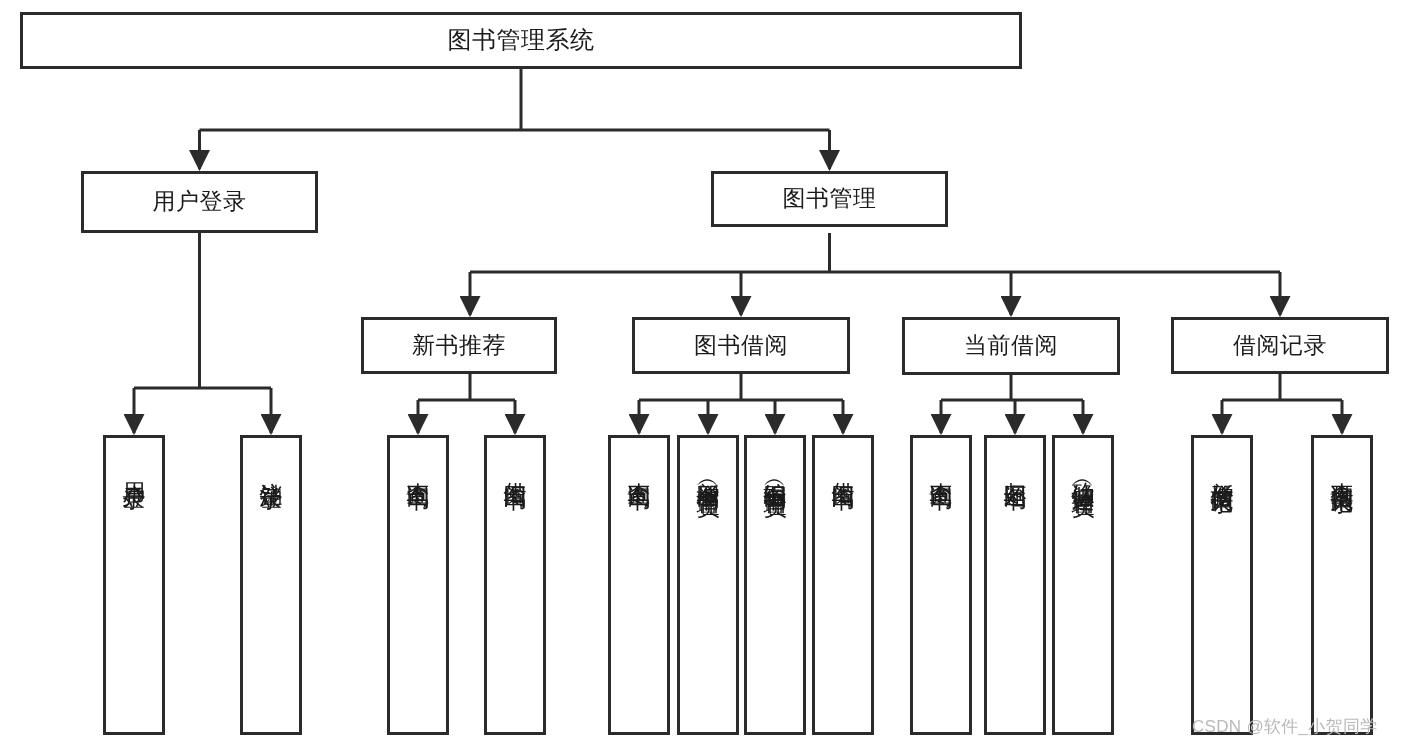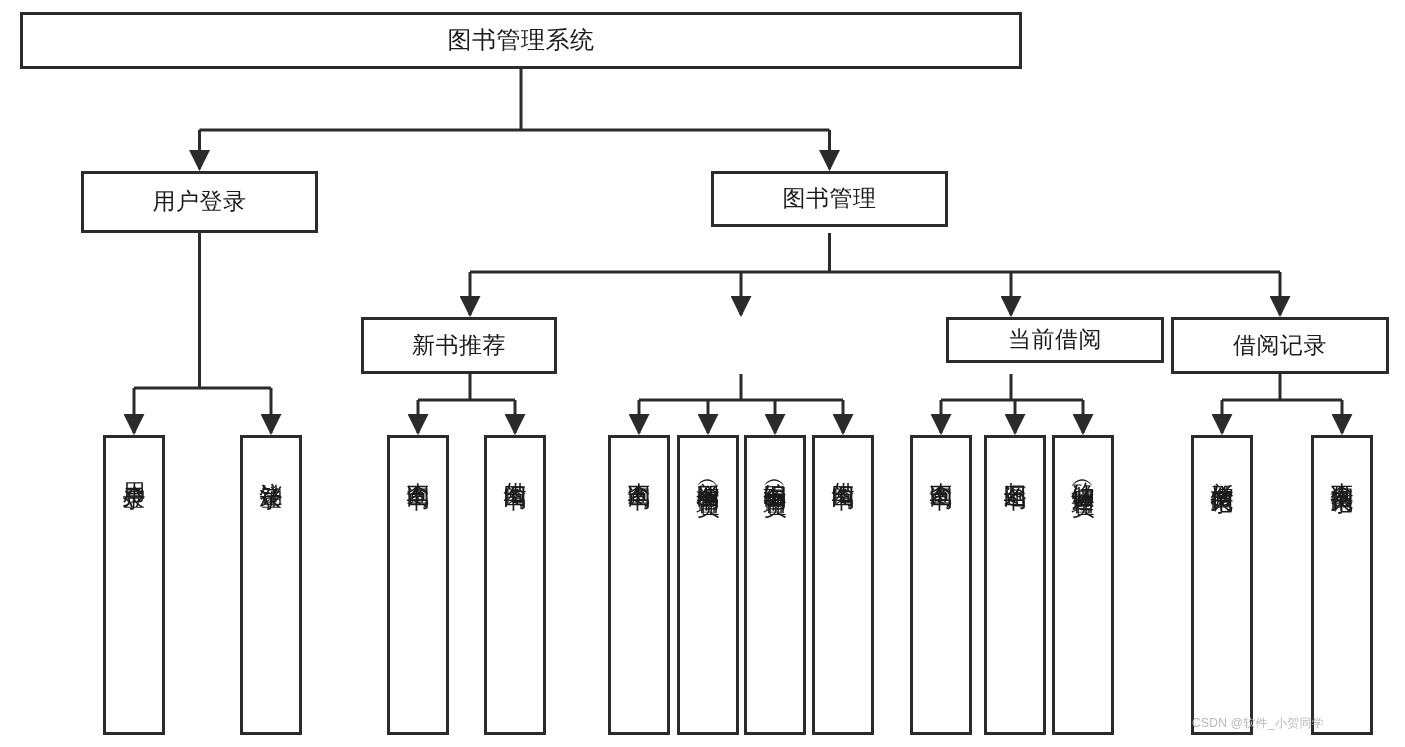--- a/index.html
+++ b/index.html
@@ -61,21 +61,21 @@
     line-height: 1.0;
     letter-spacing: 2px;
     white-space: nowrap;
   }
   .node.v.tall .label {
     padding-top: 0;
   }
   .watermark {
     position: absolute;
     color: #b9b9b9;
-    font-size: 12px;
+    font-size: 17px;
     white-space: nowrap;
     z-index: 5;
     letter-spacing: 0.3px;
   }
 </style>
 </head>
 <body>
 
 <div id="canvas">
 
@@ -122,21 +122,24 @@
   <div class="node h" style="left: 81px; top: 171px; width: 237px; height: 62px;">
     <span class="label">用户登录</span>
   </div>
   <div class="node h" style="left: 711px; top: 171px; width: 237px; height: 56px;">
     <span class="label">图书管理</span>
   </div>
 
   <div class="node h" style="left: 361px; top: 317px; width: 196px; height: 57px;">
     <span class="label">新书推荐</span>
   </div>
-  <div class="node h" style="left: 902px; top: 317px; width: 218px; height: 46px; margin-left: 44px;">
+  <div class="node h" style="left: 632px; top: 317px; width: 218px; height: 57px;">
+    <span class="label">图书借阅</span>
+  </div>
+  <div class="node h" style="left: 902px; top: 317px; width: 218px; height: 58px;">
     <span class="label">当前借阅</span>
   </div>
   <div class="node h" style="left: 1171px; top: 317px; width: 218px; height: 57px;">
     <span class="label">借阅记录</span>
   </div>
 
   <div class="node v" style="left: 103px; top: 435px; width: 62px; height: 300px;">
     <span class="label">用户登录</span>
   </div>
   <div class="node v" style="left: 240px; top: 435px; width: 62px; height: 300px;">

